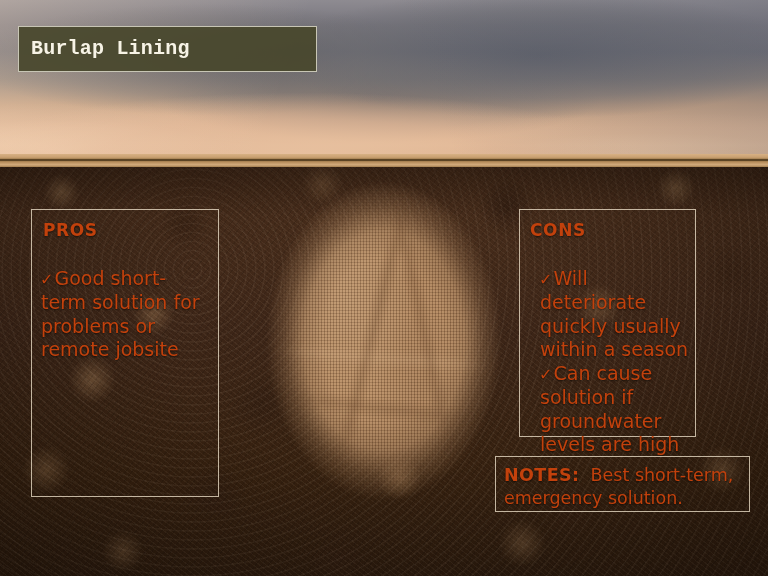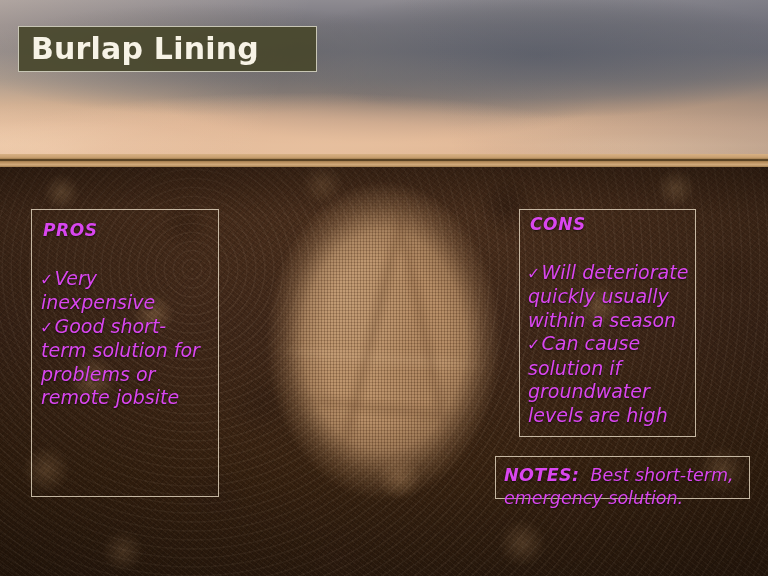--- a/index.html
+++ b/index.html
@@ -170,35 +170,35 @@
     width: 299px;
     height: 46px;
     background: rgba(72,71,44,0.93);
     border: 1px solid rgba(222,220,205,0.85);
     box-sizing: border-box;
     display: flex;
     align-items: center;
   }
   .title-text {
     color: #f7f3e6;
-    font-size: 30px;
+    font-size: 20px;
     font-weight: bold;
     letter-spacing: 0.2px;
     padding-left: 12px;
     line-height: 1;
     white-space: nowrap;
+    font-family: Liberation Mono, monospace;
   }
 
   
   .panel {
     position: absolute;
     border: 1px solid rgba(232,220,198,0.8);
     box-sizing: border-box;
-    color: #d946ef;
-    font-style: italic;
+    color: #c2410c;
   }
   .panel-heading {
     font-size: 17px;
     font-weight: bold;
     letter-spacing: 0.6px;
     line-height: 1.1;
     margin: 0;
     padding: 0;
     text-shadow: 0 1px 2px rgba(0,0,0,0.55);
   }
@@ -223,28 +223,28 @@
     left: 31px; top: 209px;
     width: 188px; height: 288px;
     padding: 11px 8px 0 6px;
   }
   #pros-panel .panel-heading { margin-left: 5px; }
   #pros-panel .bullet-list { margin-top: 27px; margin-left: 3px; }
 
   #cons-panel {
     left: 519px; top: 209px;
     width: 177px; height: 228px;
-    padding: 5px 6px 0 6px;
+    padding: 11px 6px 0 6px;
   }
   #cons-panel .panel-heading { margin-left: 4px; }
-  #cons-panel .bullet-list { margin-top: 27px; margin-left: 2px; }
+  #cons-panel .bullet-list { margin-top: 27px; margin-left: 14px; }
 
   #notes-panel {
     left: 495px; top: 456px;
-    width: 255px; height: 43px;
+    width: 255px; height: 56px;
     padding: 7px 6px 0 8px;
   }
   .notes-text {
     font-size: 17.5px;
     line-height: 23px;
     text-shadow: 0 1px 2px rgba(0,0,0,0.6);
   }
   .notes-label {
     font-weight: bold;
     letter-spacing: 0.4px;
@@ -265,21 +265,20 @@
   <div class="burlap"></div>
   <div class="burlap-creases"></div>
 
   <div class="title-box">
     <span class="title-text">Burlap Lining</span>
   </div>
 
   <div class="panel" id="pros-panel">
     <div class="panel-heading">PROS</div>
     <ul class="bullet-list">
-      <li><span class="check">✓</span><span>Very inexpensive</span></li>
       <li><span class="check">✓</span><span>Good short-term solution for problems or remote jobsite</span></li>
     </ul>
   </div>
 
   <div class="panel" id="cons-panel">
     <div class="panel-heading">CONS</div>
     <ul class="bullet-list">
       <li><span class="check">✓</span><span>Will deteriorate quickly usually within a season</span></li>
       <li><span class="check">✓</span><span>Can cause solution if groundwater levels are high</span></li>
     </ul>

